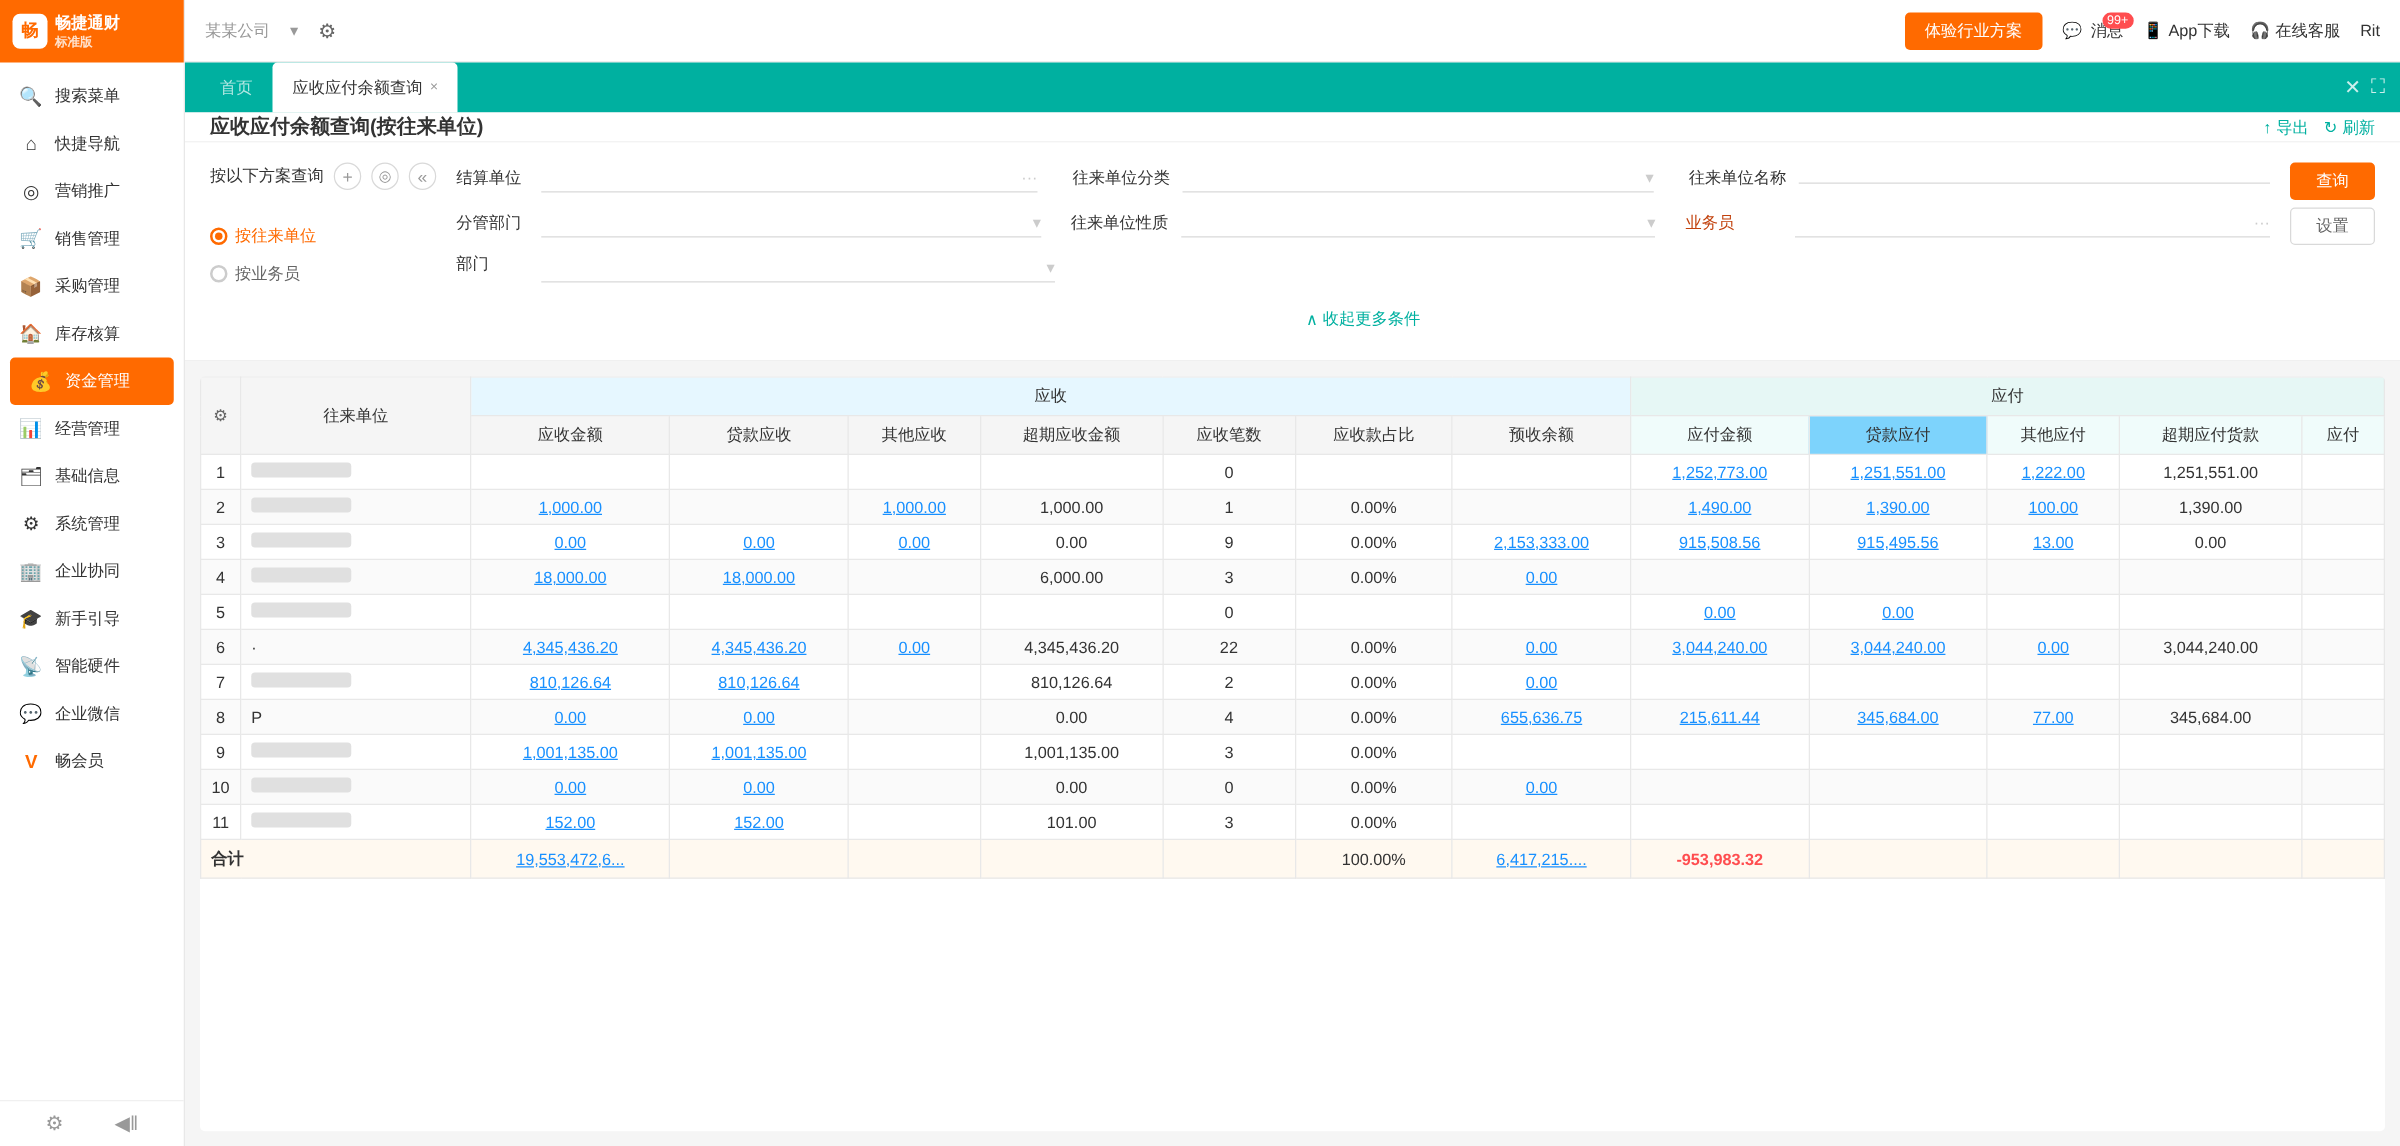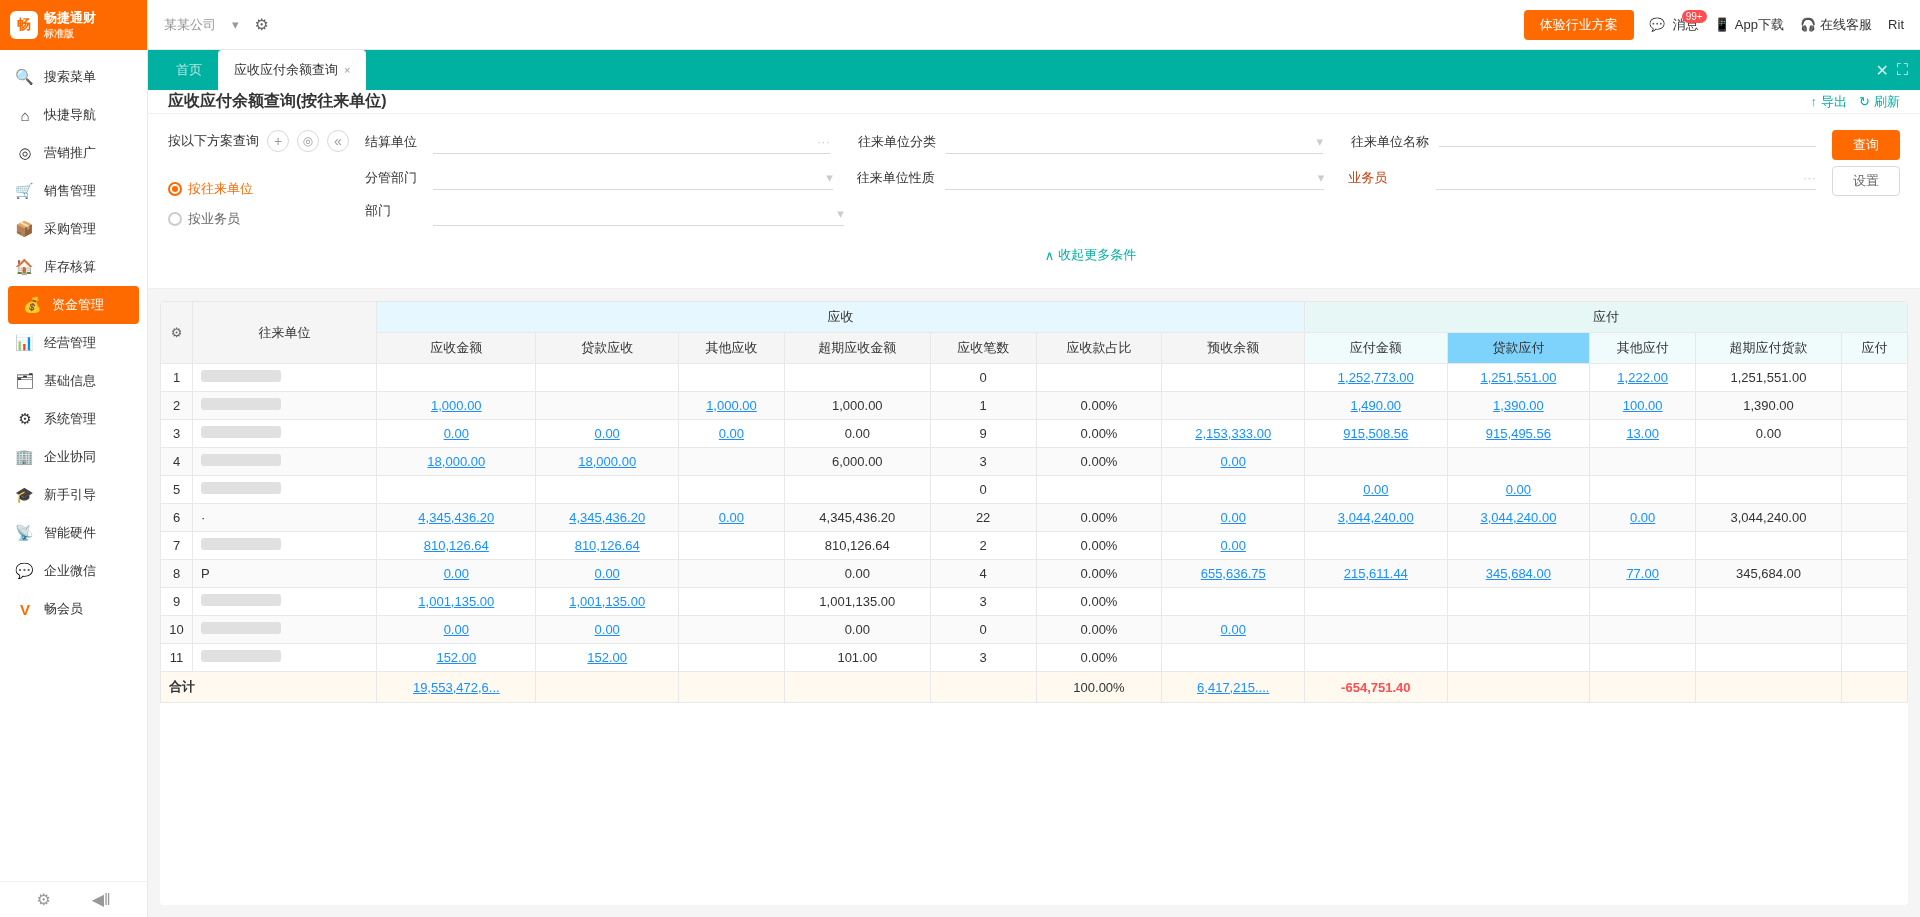--- a/index.html
+++ b/index.html
@@ -507,21 +507,21 @@
         <tfoot>
           <tr class="total-row">
             <td colspan="2" style="text-align:left;font-weight:600;">合计</td>
             <td class="link">19,553,472,6...</td>
             <td></td>
             <td></td>
             <td></td>
             <td></td>
             <td>100.00%</td>
             <td class="link">6,417,215....</td>
-            <td style="color:#ff4d4f;font-weight:600;">-654,751.40</td>
+            <td style="color:#ff4d4f;font-weight:600;">-953,983.32</td>
             <td></td>
             <td></td>
             <td></td>
             <td></td>
           </tr>
         </tfoot>
       </table>
     </div>
   </div>
 </div>

